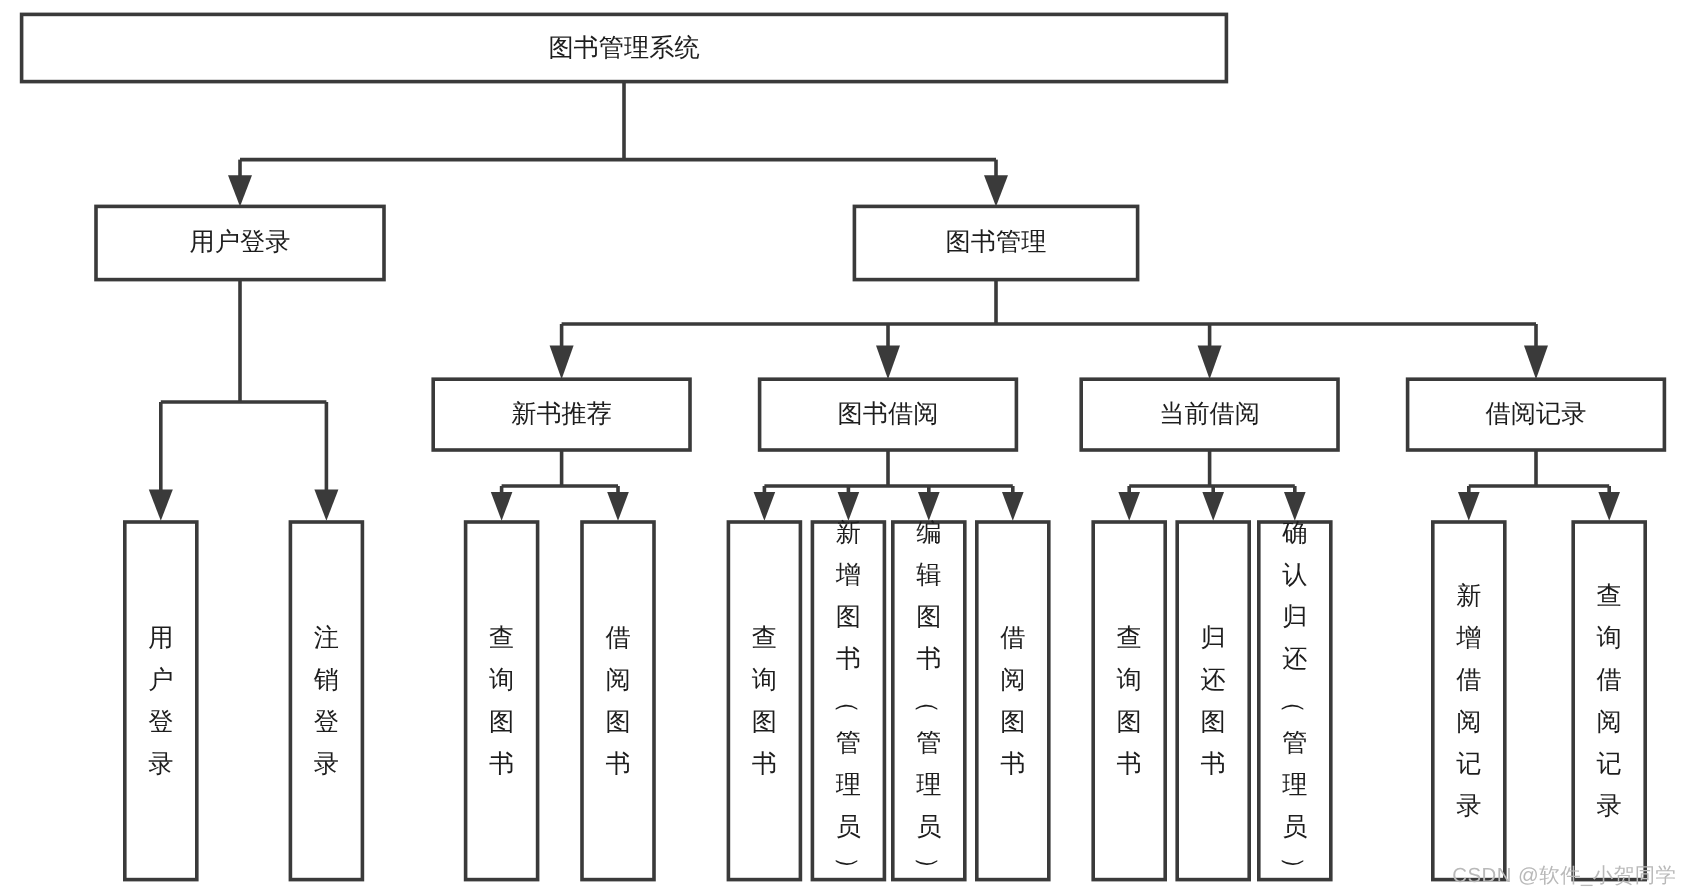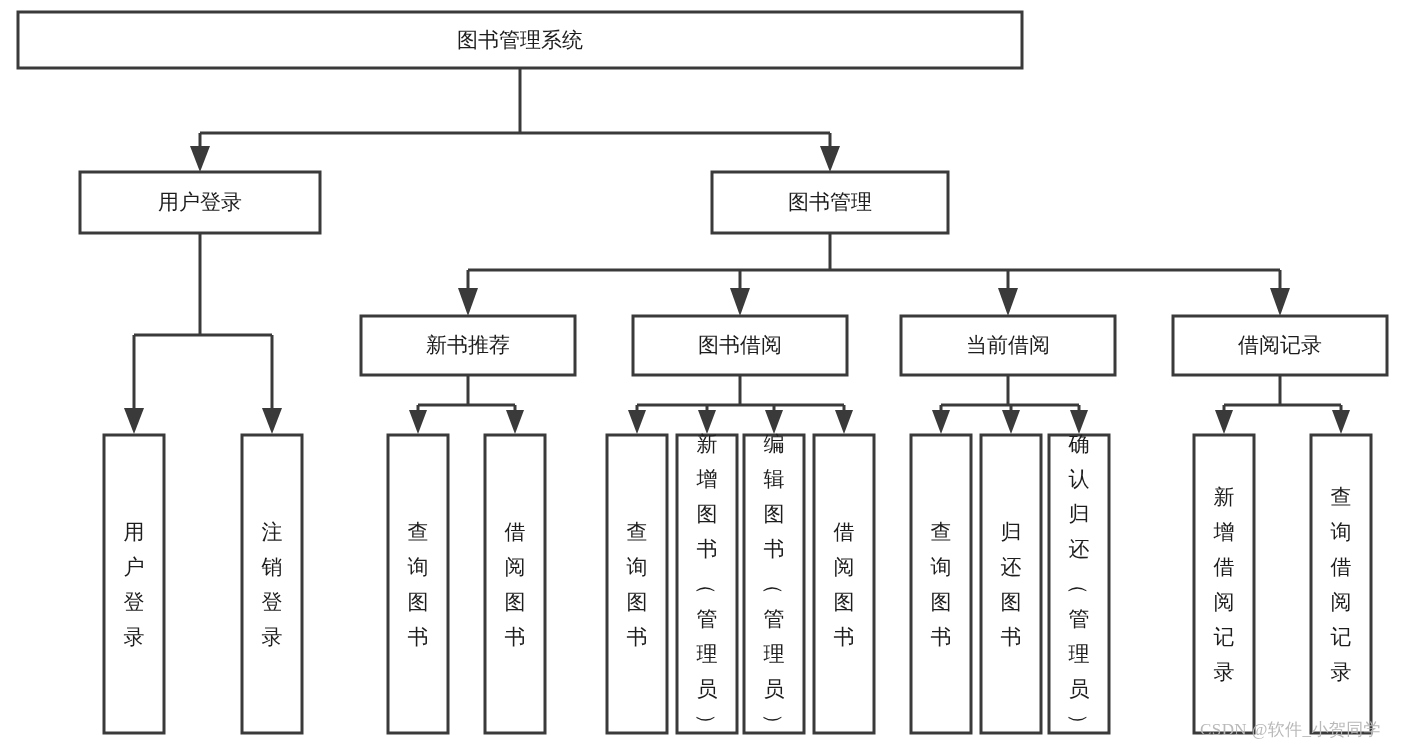--- a/index.html
+++ b/index.html
@@ -51,23 +51,23 @@
     dominant-baseline: middle;
   }
   .node-label-v {
     font-family: "DejaVu Sans", "Liberation Sans", sans-serif;
     font-size: 21px;
     fill: #1d1d1d;
     text-anchor: middle;
   }
   .watermark {
     position: absolute;
-    right: 24px;
+    right: 8px;
     bottom: 6px;
-    font-family: Liberation Serif, serif;
+    font-family: Liberation Sans, sans-serif;
     font-size: 17px;
     color: #b9b9b9;
     letter-spacing: 0.4px;
     white-space: nowrap;
     user-select: none;
   }
 </style>
 </head>
 <body>
 

